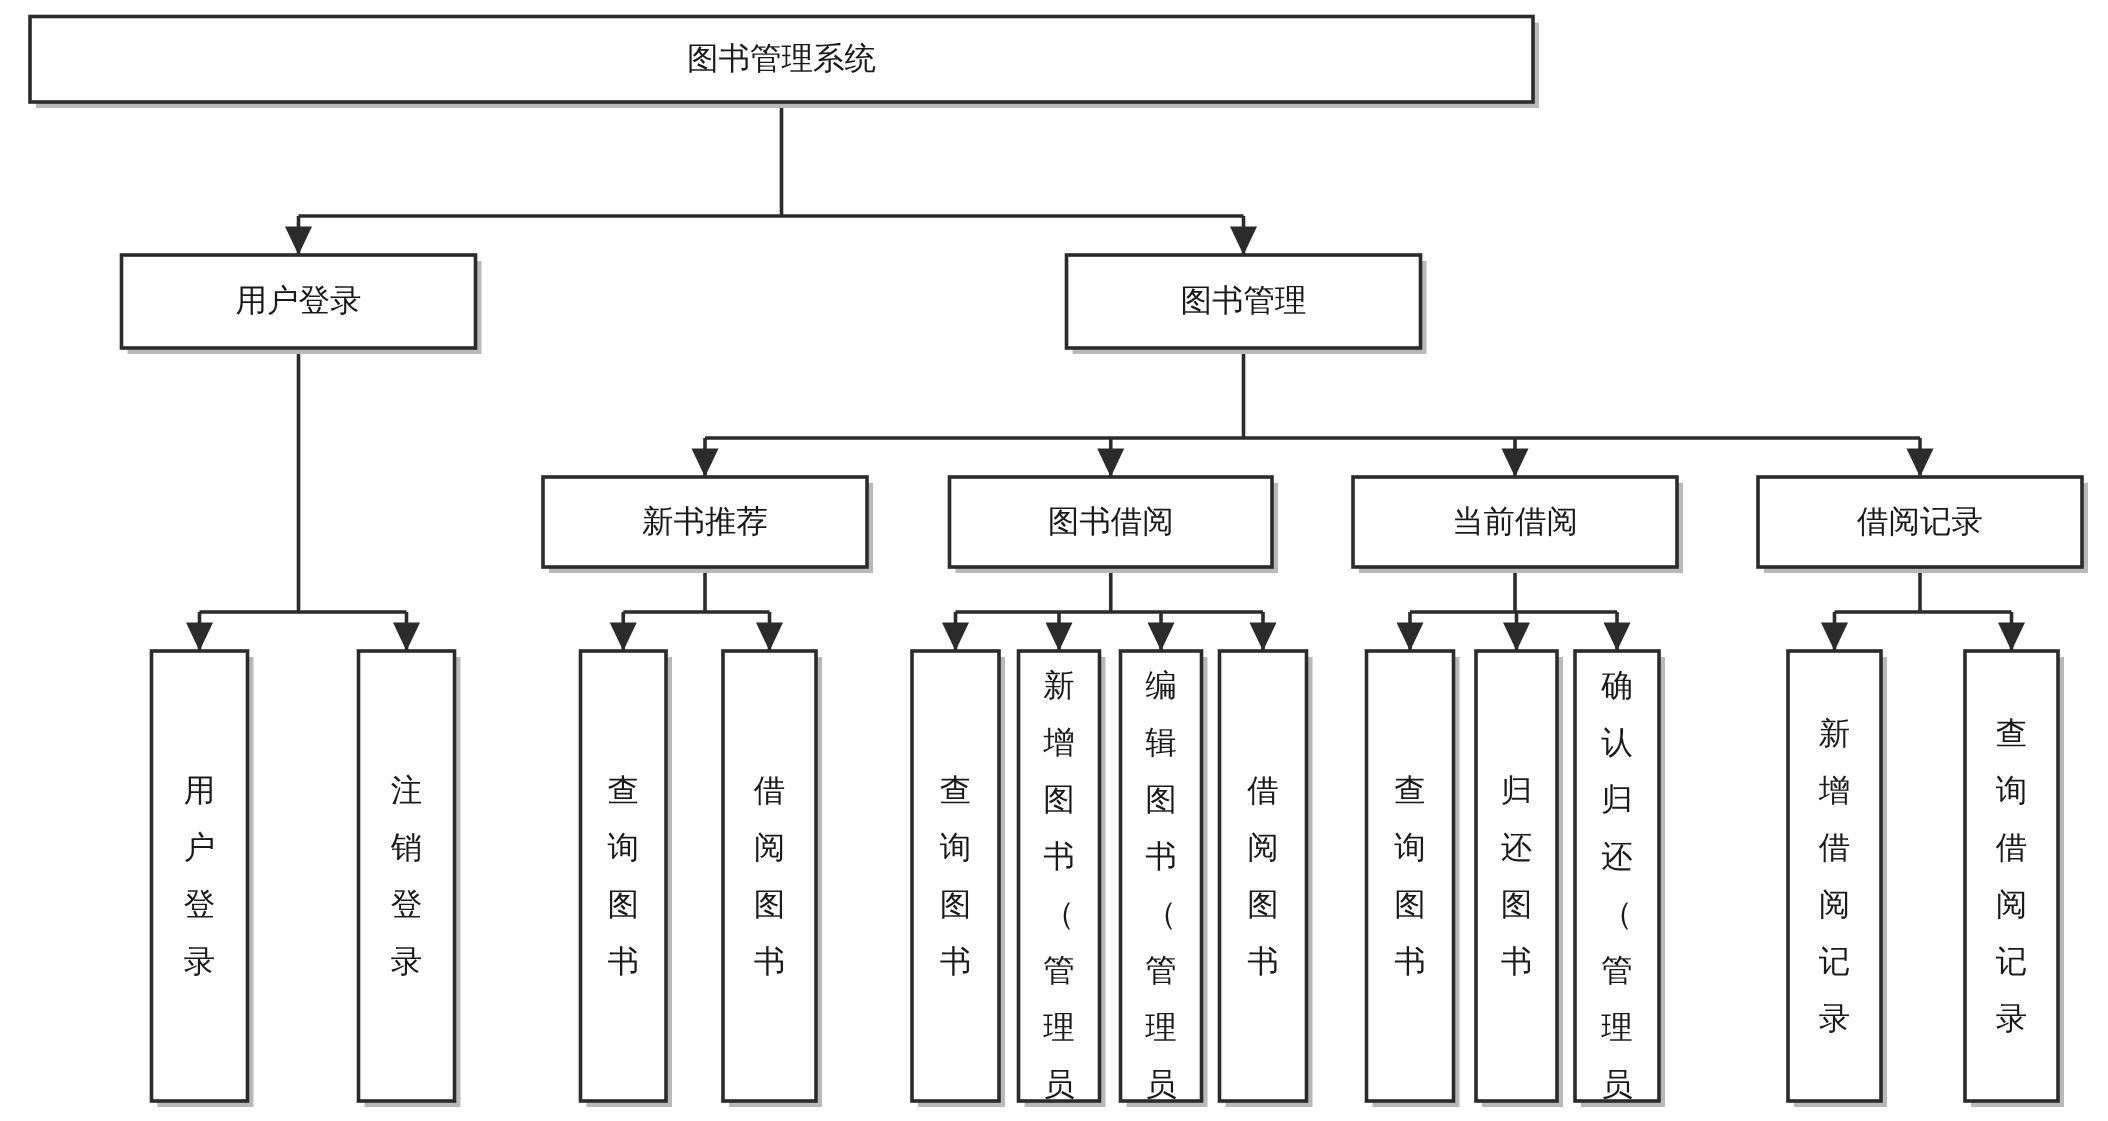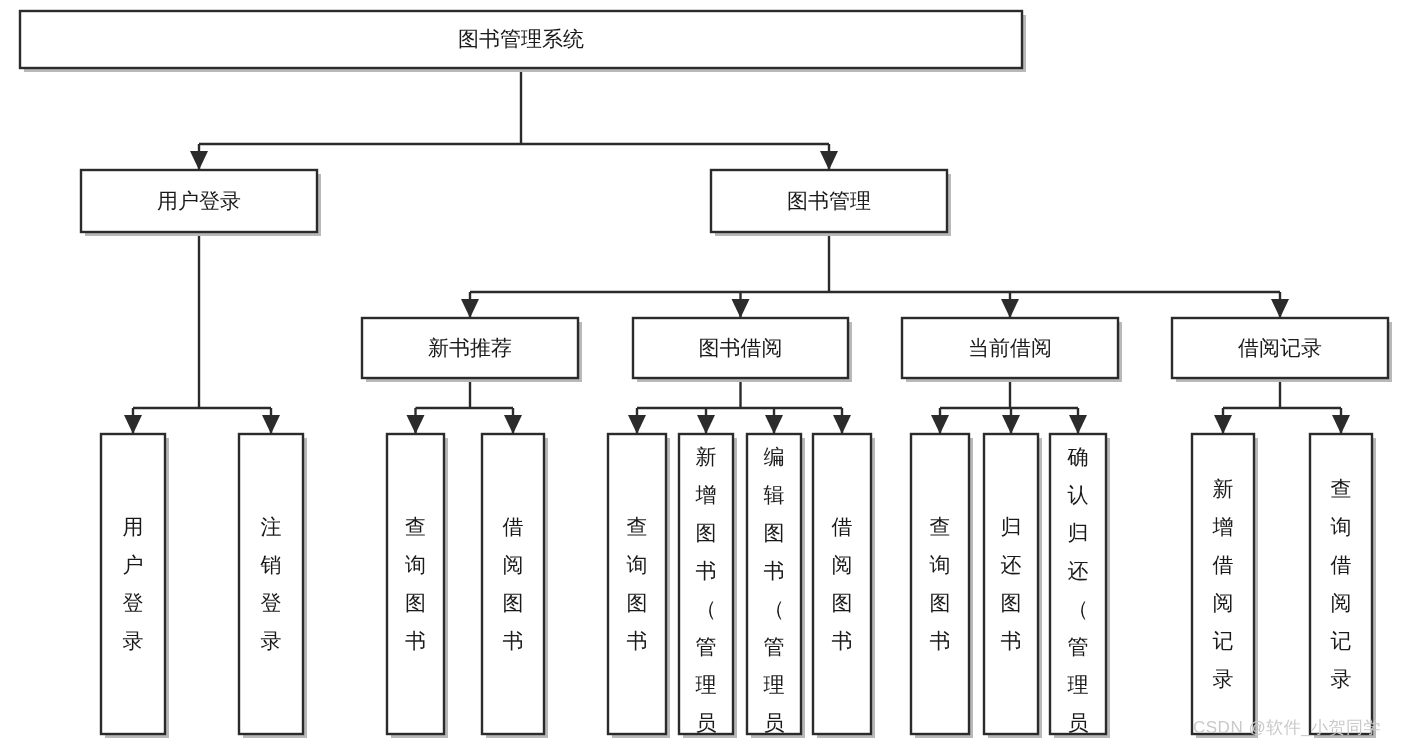--- a/index.html
+++ b/index.html
@@ -243,15 +243,14 @@
           <text x="1223" y="496" class="node-label-v"><tspan x="1223" dy="0">新</tspan><tspan x="1223" dy="38">增</tspan><tspan x="1223" dy="38">借</tspan><tspan x="1223" dy="38">阅</tspan><tspan x="1223" dy="38">记</tspan><tspan x="1223" dy="38">录</tspan></text>
         </g>
         <g>
           <rect x="1314" y="438" width="62" height="300" class="node-shadow"></rect>
           <rect x="1310" y="434" width="62" height="300" class="node-box"></rect>
           <text x="1341" y="496" class="node-label-v"><tspan x="1341" dy="0">查</tspan><tspan x="1341" dy="38">询</tspan><tspan x="1341" dy="38">借</tspan><tspan x="1341" dy="38">阅</tspan><tspan x="1341" dy="38">记</tspan><tspan x="1341" dy="38">录</tspan></text>
         </g>
       </g>
   </svg>
 
-  <div class="watermark-text" style="left:1193px; top:716px;">CSDN @软件_小贺同学</div>
 
 </div>
 
 </body></html>

